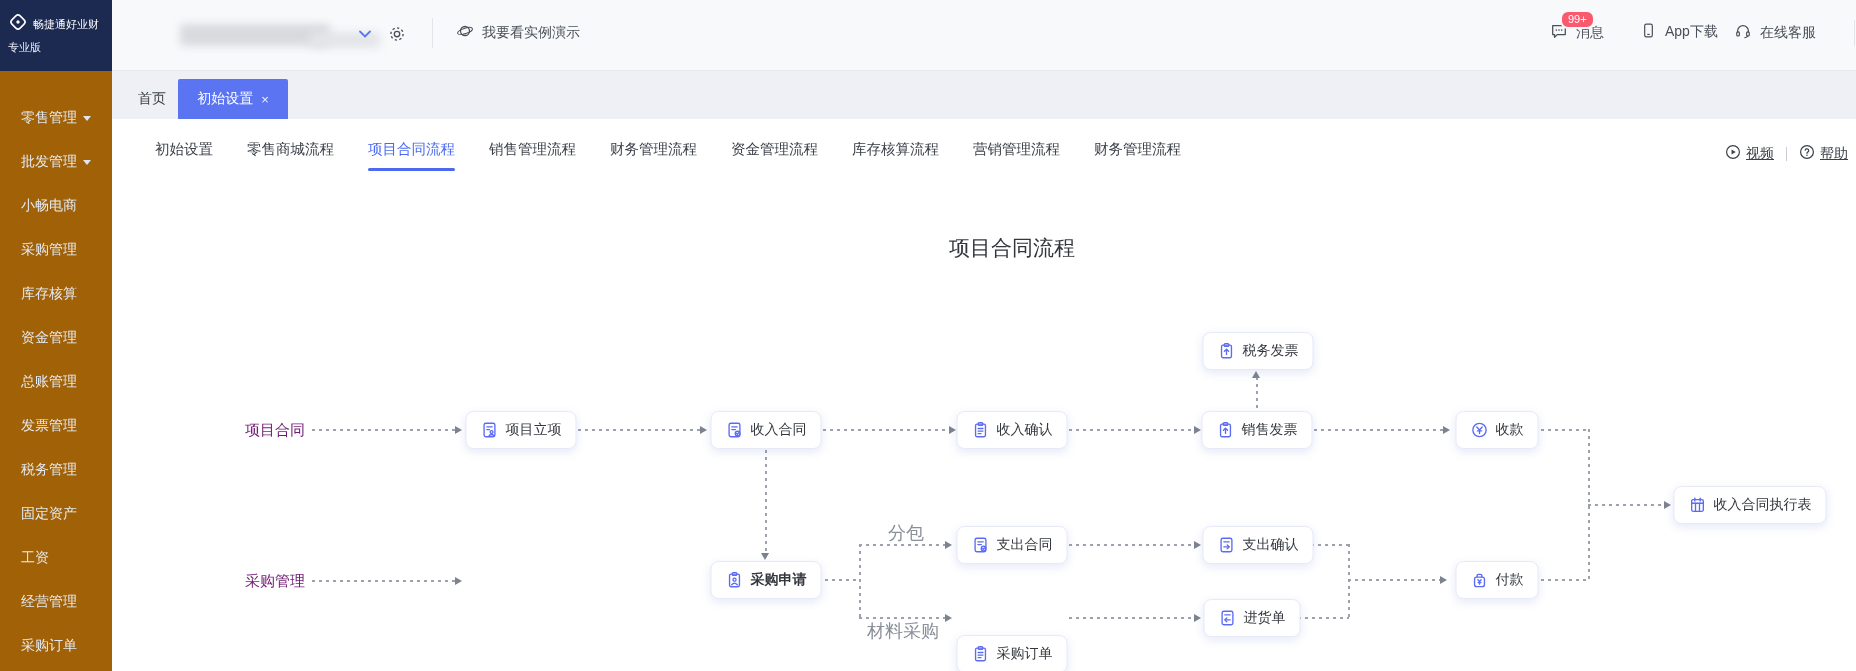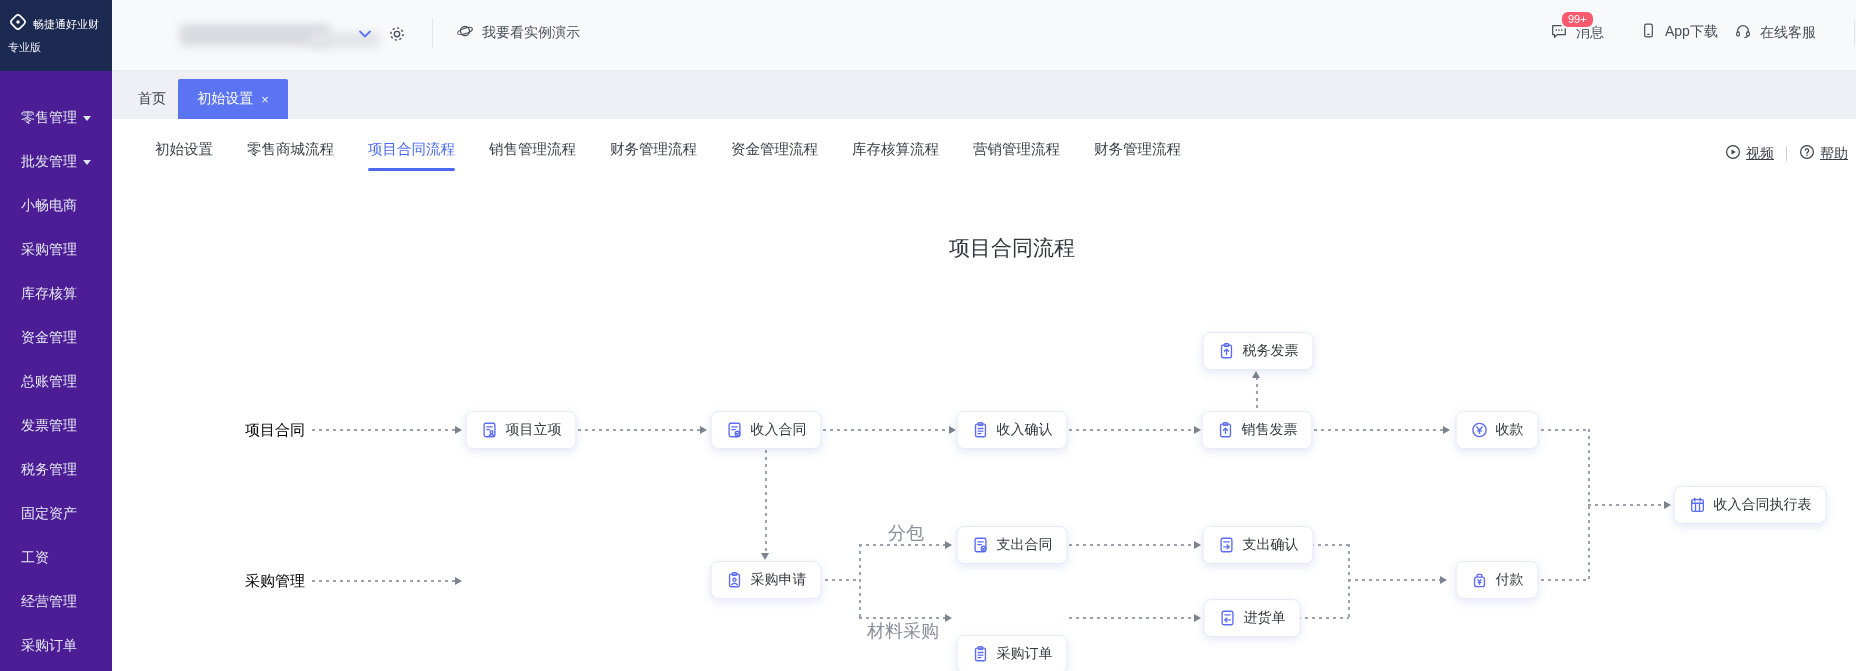--- a/index.html
+++ b/index.html
@@ -1,20 +1,20 @@
 <!DOCTYPE html>
 <html><head>
 <meta charset="utf-8">
 <style>
   * { margin:0; padding:0; box-sizing:border-box; }
   html,body { width:1856px; height:671px; overflow:hidden; font-family:"Liberation Sans","DejaVu Sans",sans-serif; }
   #stage { position:relative; width:1856px; height:671px; background:#fff; }
 
   
-  .side-col { position:absolute; left:0; top:0; width:112px; height:671px; background:#4c1d95; z-index:5; }
+  .side-col { position:absolute; left:0; top:0; width:112px; height:671px; background:#a16207; z-index:5; }
   .logo-blk { position:absolute; left:0; top:0; width:112px; height:71px; background:#1c2950; color:#fff; }
   .logo-row { display:flex; align-items:center; gap:5px; padding:12px 0 0 8px; }
   .logo-name { font-size:11px; color:#fff; white-space:nowrap; }
   .logo-edition { font-size:11px; color:#e8ecf5; padding:4px 0 0 8px; }
   .menu { position:absolute; top:96px; left:0; width:112px; }
   .menu-item { height:44px; display:flex; align-items:center; padding-left:21px; color:#e4e9f3; font-size:14px; cursor:pointer; white-space:nowrap; }
   .menu-item .caret { width:0; height:0; border-left:4px solid transparent; border-right:4px solid transparent; border-top:5px solid #dfe5f0; margin-left:6px; }
 
   
   .hdr { position:absolute; left:112px; top:0; width:1744px; height:71px; background:#f8f9fb; border-bottom:1px solid #e7e9ee; }
@@ -36,21 +36,21 @@
   .subnav { position:absolute; left:155px; top:140px; display:flex; gap:34px; }
   .subnav-item { font-size:14.5px; color:#3a3f47; padding-bottom:12px; position:relative; cursor:pointer; white-space:nowrap; }
   .subnav-item.on { color:#4c6af0; }
   .subnav-item.on::after { content:""; position:absolute; left:0; right:0; bottom:0; height:3px; border-radius:2px; background:#4c6af0; }
   .aux { position:absolute; top:144px; right:8px; display:flex; align-items:center; gap:8px; color:#3c414a; font-size:14px; }
   .aux .sep { width:1px; height:14px; background:#c9ccd4; margin:0 4px; }
   .aux .grp { display:flex; align-items:center; gap:5px; cursor:pointer; white-space:nowrap;text-decoration:underline; }
 
   
   .flow-title { position:absolute; left:1012px; top:234px; transform:translateX(-50%); font-size:21px; color:#33373d; font-weight:500; }
-  .lane-label { position:absolute; transform:translate(0,-50%); font-size:15px; font-weight:500; color:#000000; white-space:nowrap; }
+  .lane-label { position:absolute; transform:translate(0,-50%); font-size:15px; font-weight:500; color:#701a75; white-space:nowrap; }
   .branch-label { position:absolute; transform:translate(-50%,-50%); font-size:18px; color:#8a8f99; white-space:nowrap; }
 
   .node { position:absolute; transform:translate(-50%,-50%); height:38px; background:#fff;
           border:1px solid #e7e9f7; border-radius:8px; box-shadow:0 3px 10px rgba(93,112,214,.16);
           display:flex; align-items:center; gap:7px; padding:0 14px; font-size:14px; color:#33373d;
           white-space:nowrap; cursor:pointer; z-index:3; }
   .node svg { display:block; }
 
   .hl { position:absolute; height:2px; background:repeating-linear-gradient(90deg,#9ba1ad 0 3px,transparent 3px 7px); z-index:1; }
   .vl { position:absolute; width:2px; background:repeating-linear-gradient(180deg,#9ba1ad 0 3px,transparent 3px 7px); z-index:1; }
@@ -298,21 +298,21 @@
       <span class="nico">
         <svg width="18" height="18" viewBox="0 0 20 20" fill="none" stroke="#5b6bf5" stroke-width="1.5" stroke-linecap="round" stroke-linejoin="round">
           <circle cx="10" cy="10" r="7.4"></circle>
           <path d="M7 6.6 L10 10 L13 6.6"></path>
           <line x1="10" y1="10" x2="10" y2="14"></line>
           <line x1="7.7" y1="11" x2="12.3" y2="11"></line>
         </svg>
       </span>
       <span>收款</span>
     </div>
-  <div class="node" style="left:766px;top:580px;">
+  <div class="node" style="left:766px;top:580px;font-weight:bold;">
       <span class="nico">
         <svg width="18" height="18" viewBox="0 0 20 20" fill="none" stroke="#5b6bf5" stroke-width="1.5" stroke-linecap="round" stroke-linejoin="round">
           <rect x="4.5" y="3.5" width="11" height="14" rx="1.6"></rect>
           <rect x="7.5" y="1.8" width="5" height="3" rx="1"></rect>
           <circle cx="10" cy="9.6" r="1.7"></circle>
           <path d="M6.9 15.2 q3.1 -3 6.2 0"></path>
         </svg>
       </span>
       <span>采购申请</span>
     </div>

